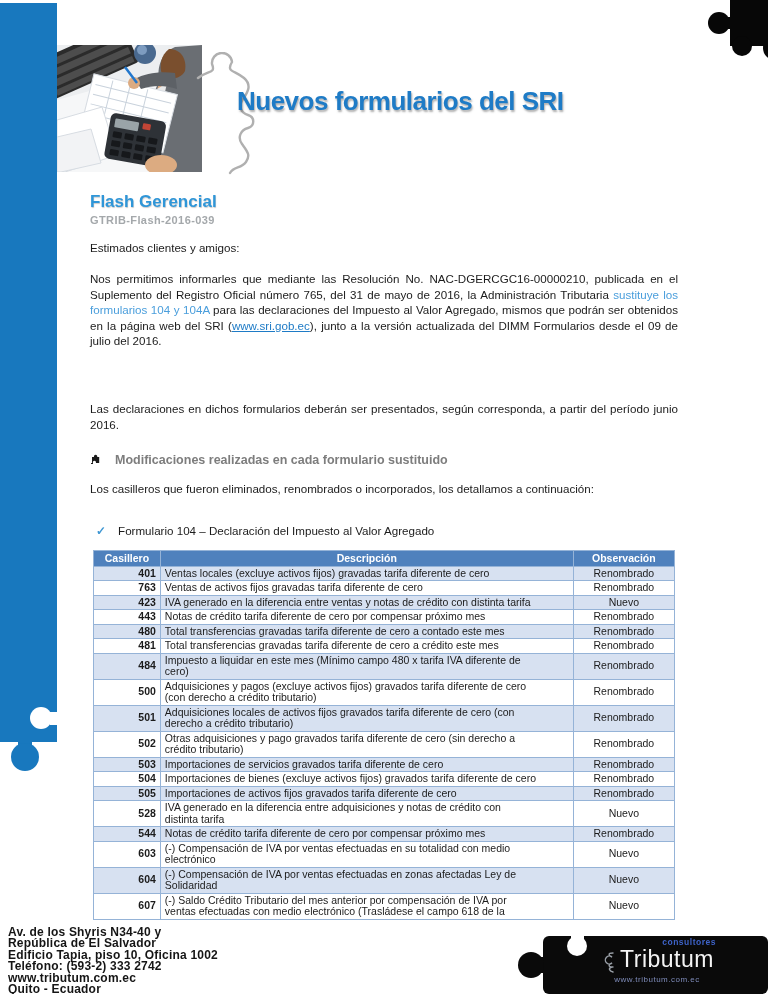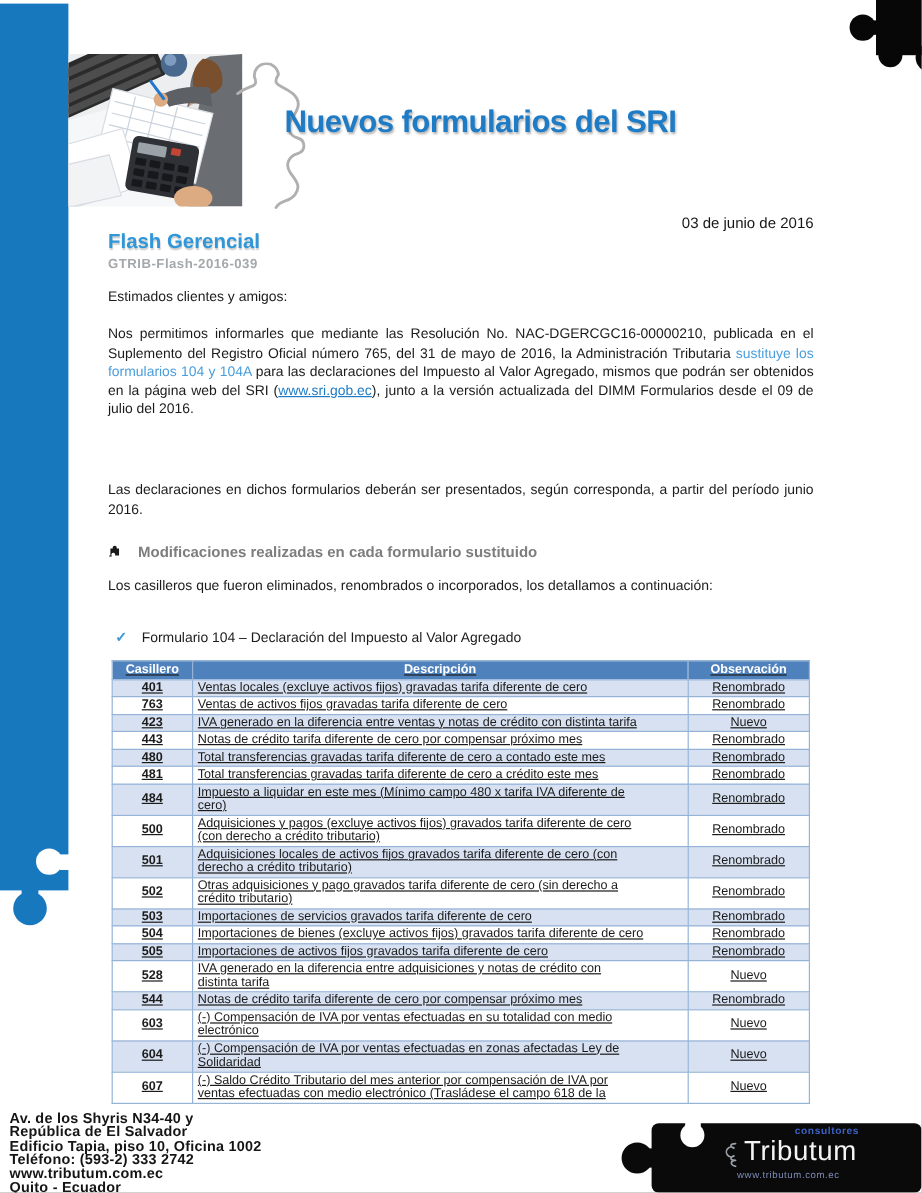--- a/index.html
+++ b/index.html
@@ -51,27 +51,27 @@
   .p3{top:481px;}
 
   .check-bullet{
     left:96px;top:524px;width:582px;display:flex;gap:12px;
     font-size:11.6px;color:#1b1b1b;align-items:baseline;
   }
   .check-mark{color:#3f97d3;font-weight:bold;font-size:12px;}
 
   
   .tbl-wrap{left:93px;top:550px;width:582px;}
-  table.tbl{border-collapse:collapse;width:582px;table-layout:fixed;text-decoration:underline;}
+  table.tbl{border-collapse:collapse;width:582px;table-layout:fixed;}
   .tbl th,.tbl td{
     border:1px solid #95b3d7;font-size:10.5px;line-height:11.5px;
     padding:1px 4px;vertical-align:middle;
   }
   .tbl th{background:#4f81bd;color:#ffffff;font-weight:bold;text-align:center;padding:1.5px 2px;}
-  .tbl td.num{width:57px;font-weight:bold;text-align:center;}
+  .tbl td.num{width:57px;font-weight:bold;text-align:right;}
   .tbl td.desc{width:378px;text-align:left;padding-right:36px;}
   .tbl td.obs{width:89px;text-align:center;}
   .tbl tr.alt td{background:#d7e1f1;}
 
   
   .addr{
     left:8px;top:927px;font-size:12px;font-weight:bold;line-height:11.4px;
     color:#151515;letter-spacing:0.2px;
   }
   .logo-block{left:505px;top:928px;width:263px;height:66px;}
@@ -170,21 +170,20 @@
   </svg>
 
   <svg class="abs gray-puzzle" width="62" height="126" viewBox="0 0 62 126">
     <path d="M2,26 C12,18 20,22 16,12 A10,10 0 1 1 36,10 C30,20 38,18 48,26
              C56,33 52,40 47,47 C42,54 45,61 52,63 C59,65 59,74 52,76
              C45,78 41,85 46,92 C51,99 55,103 50,110 C45,117 38,114 34,121" fill="none" stroke="#b0b0b0" stroke-width="2.4" stroke-linecap="round"></path>
   </svg>
 
   <div class="abs doc-title">Nuevos formularios del SRI</div>
 
-  <div class="abs date-line">03 de junio de 2016</div>
 
   <div class="abs flash-title">Flash Gerencial</div>
   <div class="abs flash-code">GTRIB-Flash-2016-039</div>
 
   <div class="abs para p-greeting">Estimados clientes y amigos:</div>
 
   <div class="abs para p-main"><span>Nos permitimos informarles que mediante las Resolución No. NAC-DGERCGC16-00000210, publicada en el Suplemento del Registro Oficial número 765, del 31 de mayo de 2016, la Administración Tributaria </span><span class="hl-blue">sustituye los formularios 104 y 104A</span><span> para las declaraciones del Impuesto al Valor Agregado, mismos que podrán ser obtenidos en la página web del SRI (</span><a class="link">www.sri.gob.ec</a><span>), junto a la versión actualizada del DIMM Formularios desde el 09 de julio del 2016.</span></div>
 
 
   <div class="abs para p2">Las declaraciones en dichos formularios deberán ser presentados, según corresponda, a partir del período junio 2016.</div>

